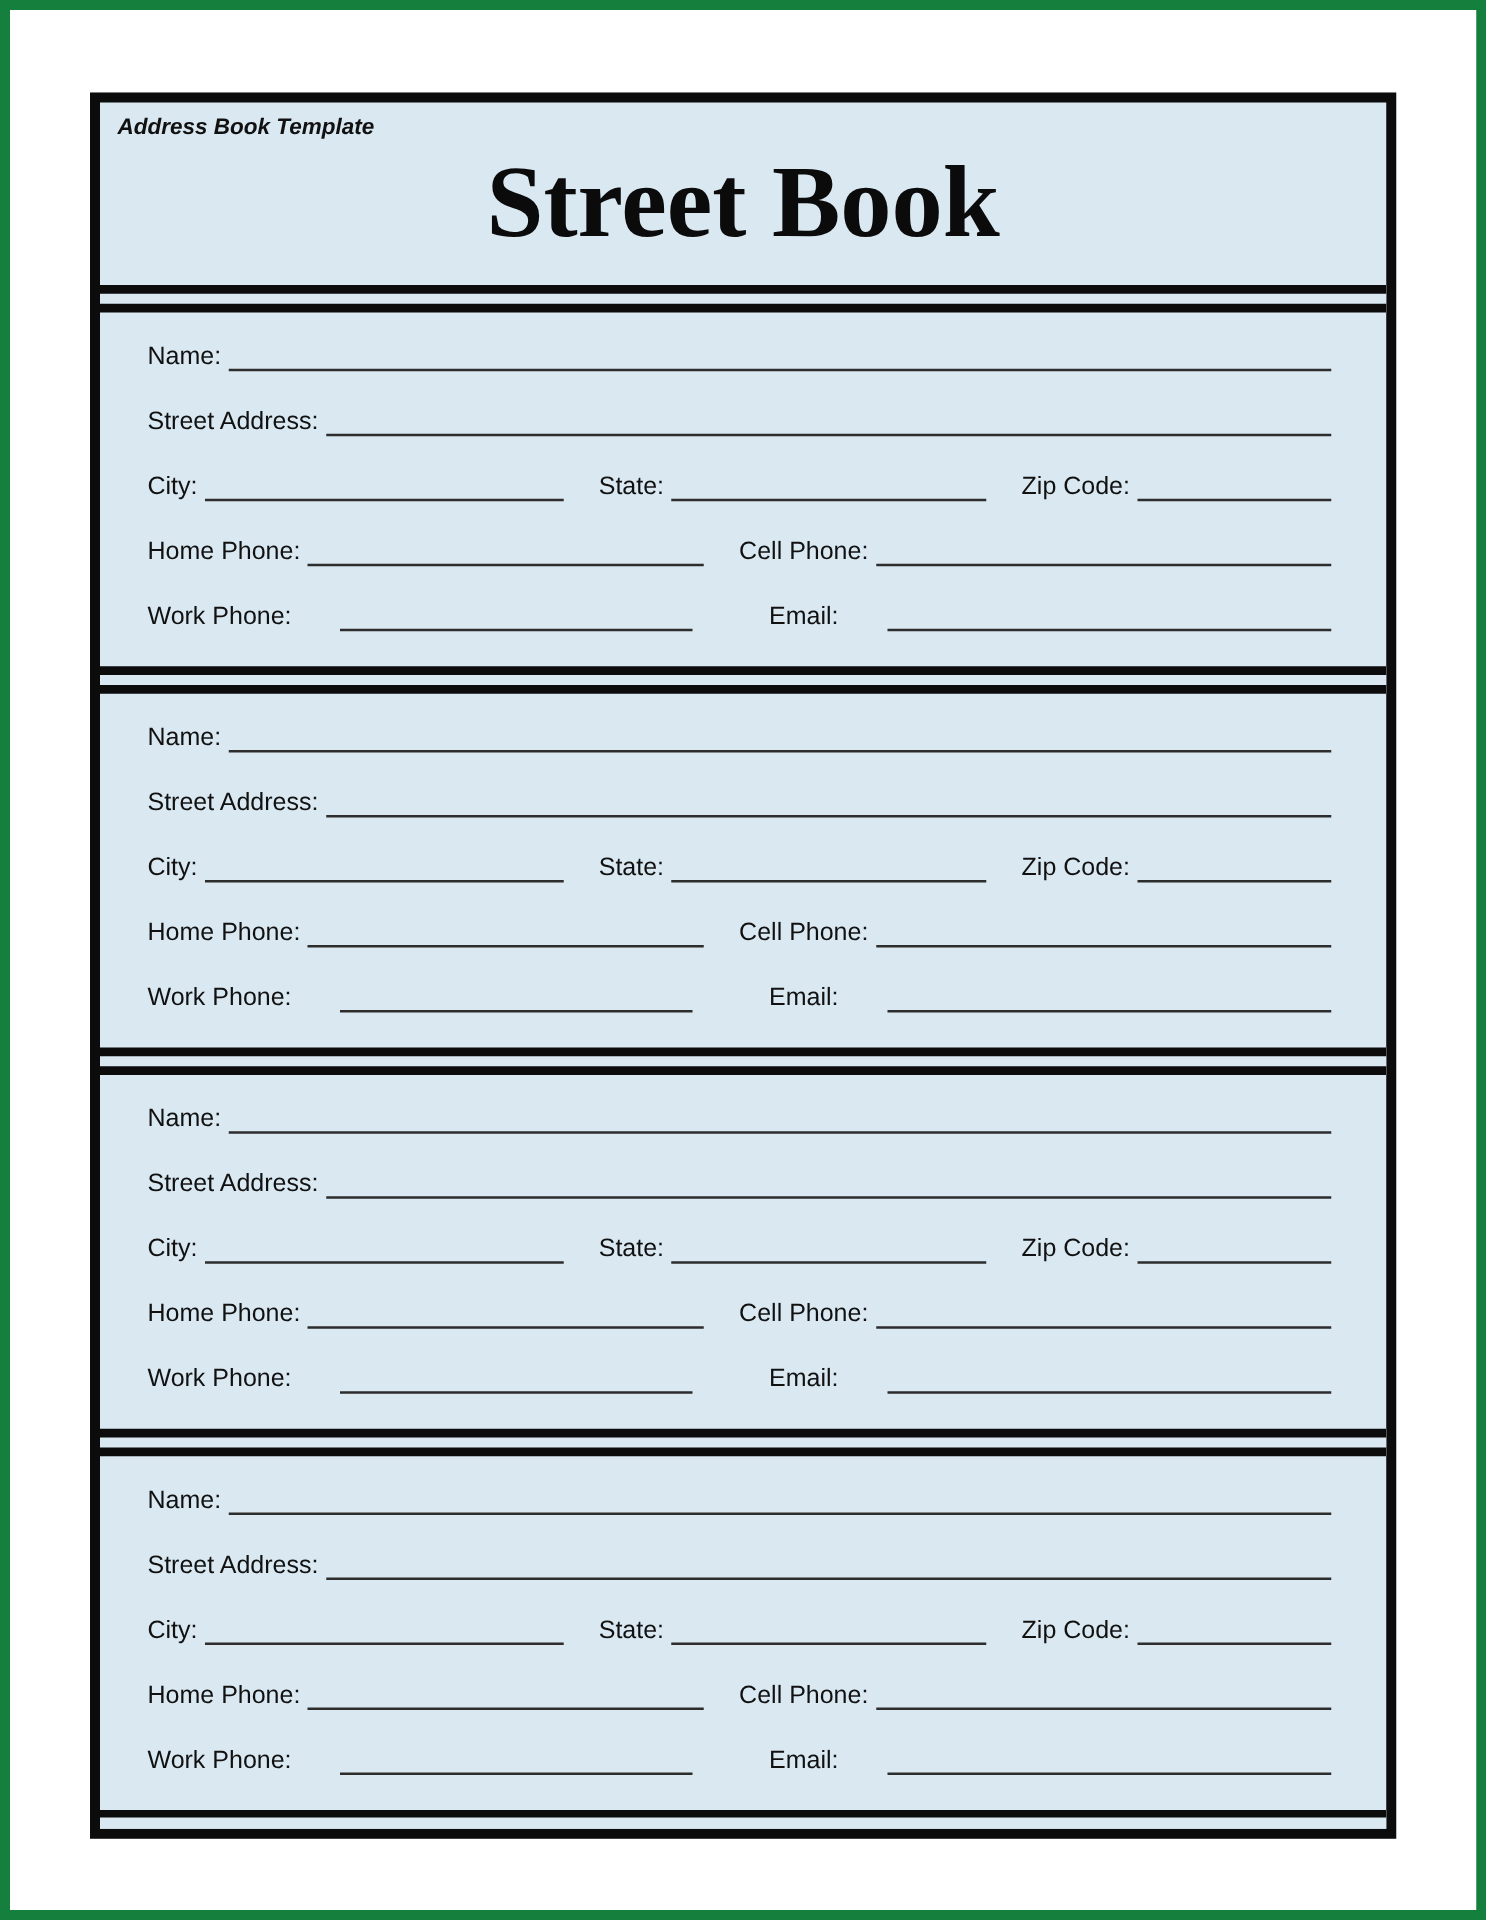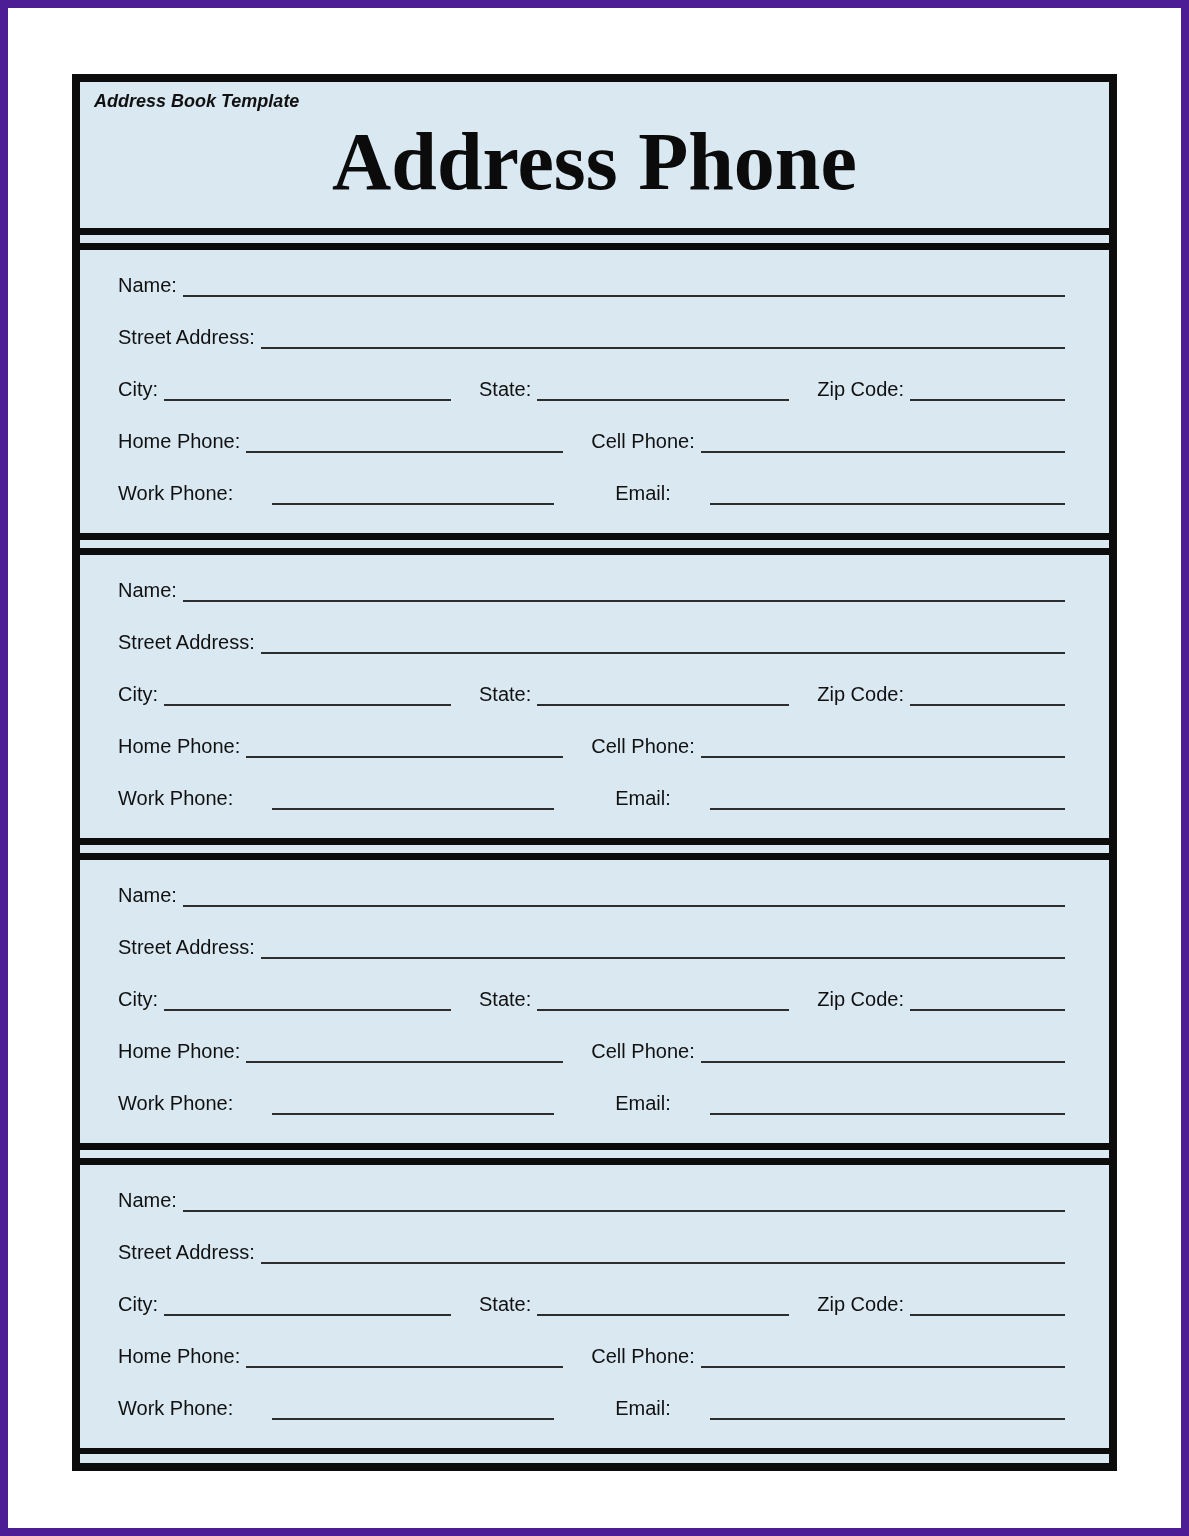--- a/index.html
+++ b/index.html
@@ -3,21 +3,21 @@
 <meta charset="utf-8">
 <style>
   * { margin: 0; padding: 0; box-sizing: border-box; }
   html, body { background: #ffffff; }
   body { font-family: "Liberation Sans", sans-serif; }
 
   .page {
     width: 1189px;
     height: 1536px;
     background: #ffffff;
-    border: 8px solid #4c1d95;
+    border: 8px solid #15803d;
     overflow: hidden;
   }
 
   .frame {
     width: 1045px;
     margin: 66px auto 0;
     border: 8px solid #0c0c0c;
     background: #d9e8f1;
   }
 
@@ -86,21 +86,21 @@
   }
 </style>
 </head>
 <body>
 
 <div class="page">
   <div class="frame">
 
     <div class="header">
       <div class="tmpl-label">Address Book Template</div>
-      <div class="title">Address Phone</div>
+      <div class="title">Street Book</div>
     </div>
 
     <div class="divider"></div>
 
     <div class="section">
       <div class="row">
         <span class="lbl">Name:</span>
         <span class="line grow"></span>
       </div>
       <div class="row">

